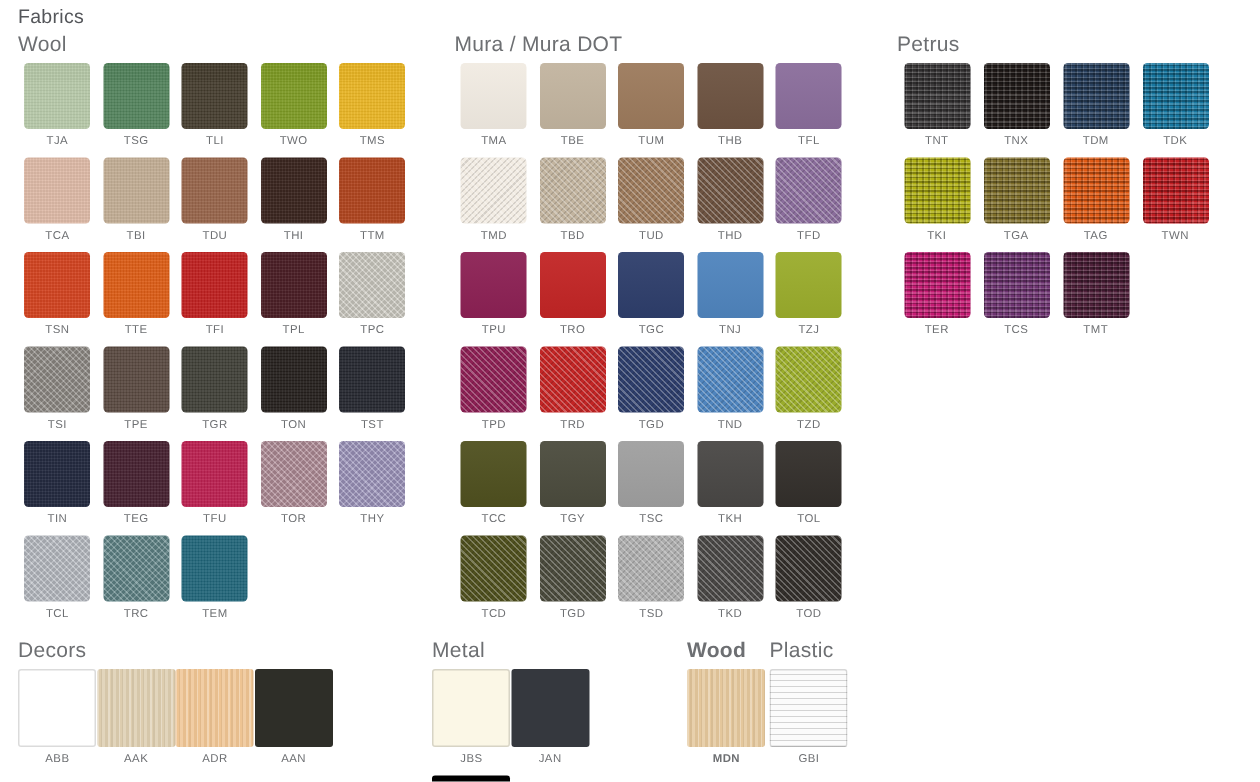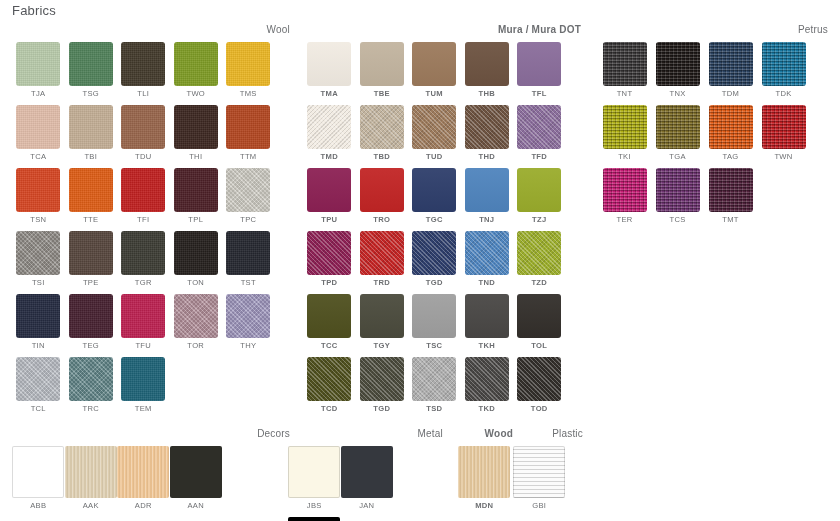--- a/index.html
+++ b/index.html
@@ -30,30 +30,29 @@
     left: 0;
     top: 24px;
     width: 840px;
   }
 
   .col {
     position: absolute;
     top: 0;
   }
   .col-wool   { left: 12px;  width: 278px; }
-  .col-mura   { left: 303px; width: 278px; font-weight: bold; }
+  .col-mura   { left: 303px; width: 278px; }
   .col-petrus { left: 598px; width: 230px; }
 
   .group-title {
-    font-size: 10px;
+    font-size: 14px;
     color: #6d6f72;
     letter-spacing: 0.2px;
     margin: 0 0 7px 0;
     line-height: 11px;
-    text-align: right;
   }
 
   .swatch-grid {
     display: flex;
     flex-wrap: wrap;
     gap: 0px;
   }
 
   .swatch-cell {
     width: 52.5px;

